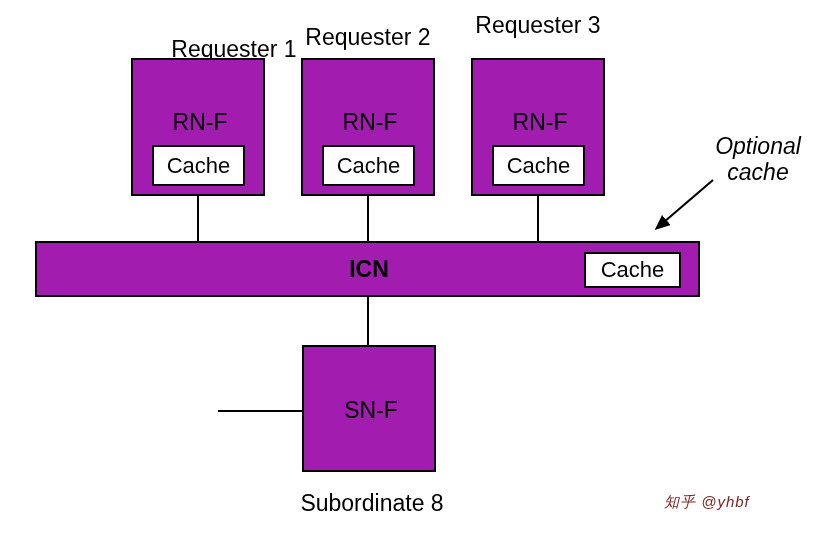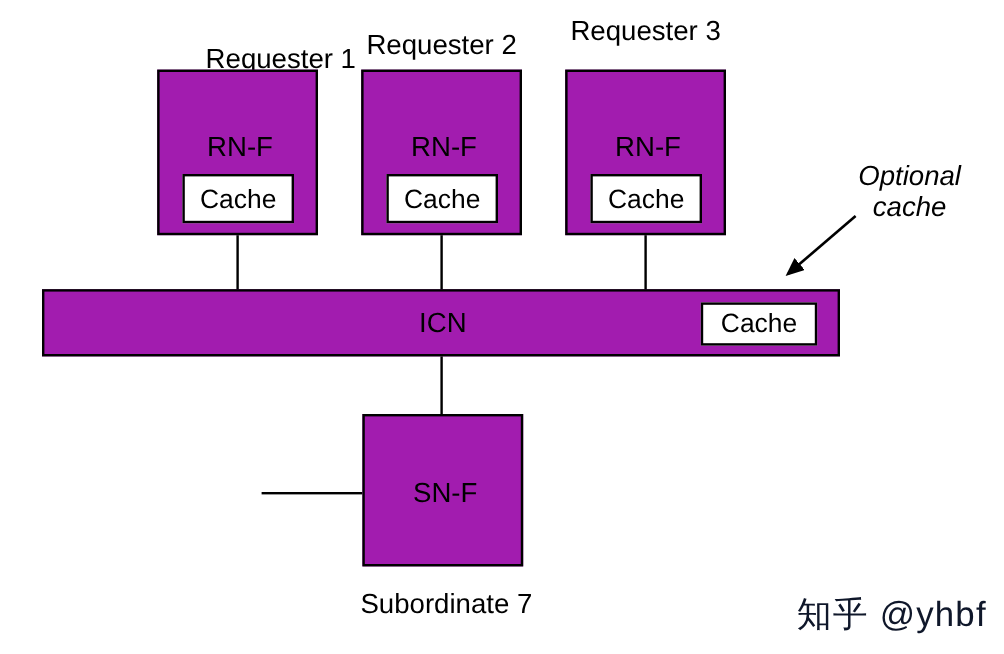--- a/index.html
+++ b/index.html
@@ -50,30 +50,31 @@
     position: absolute;
     box-sizing: border-box;
     border: 2px solid #000000;
     background: #ffffff;
     display: flex;
     align-items: center;
     justify-content: center;
     font-size: 22px;
   }
 
-  .icn-label { font-size: 23px; }
+  .icn-label { font-size: 23px; font-weight: bold; }
   .sub-title { font-size: 23px; }
   .annot { font-size: 23px; text-align: center; font-style: italic; }
 
   .watermark {
     position: absolute;
-    font-size: 29px;
-    color: #0f172a;
+    font-size: 15px;
+    color: #7f1d1d;
     letter-spacing: 1px;
     white-space: nowrap;
+    font-style: italic;
   }
   svg.overlay {
     position: absolute;
     left: 0;
     top: 0;
     width: 837px;
     height: 545px;
     pointer-events: none;
   }
 </style>
@@ -130,17 +131,17 @@
 
   <div class="line vline" style="left:367px; top:297px; height:48px;"></div>
 
 
   <div class="line hline" style="left:218px; top:410px; width:84px;"></div>
 
   <div class="box" style="left:302px; top:345px; width:134px; height:127px;">
     <div class="label center-label node-text" style="left:67px; top:50px;">SN-F</div>
   </div>
 
-  <div class="label center-label sub-title" style="left:372px; top:490px;">Subordinate 7</div>
+  <div class="label center-label sub-title" style="left:372px; top:490px;">Subordinate 8</div>
 
   <div class="watermark" style="left:664px; top:493px;">知乎 @yhbf</div>
 
 </div>
 
 </body></html>

